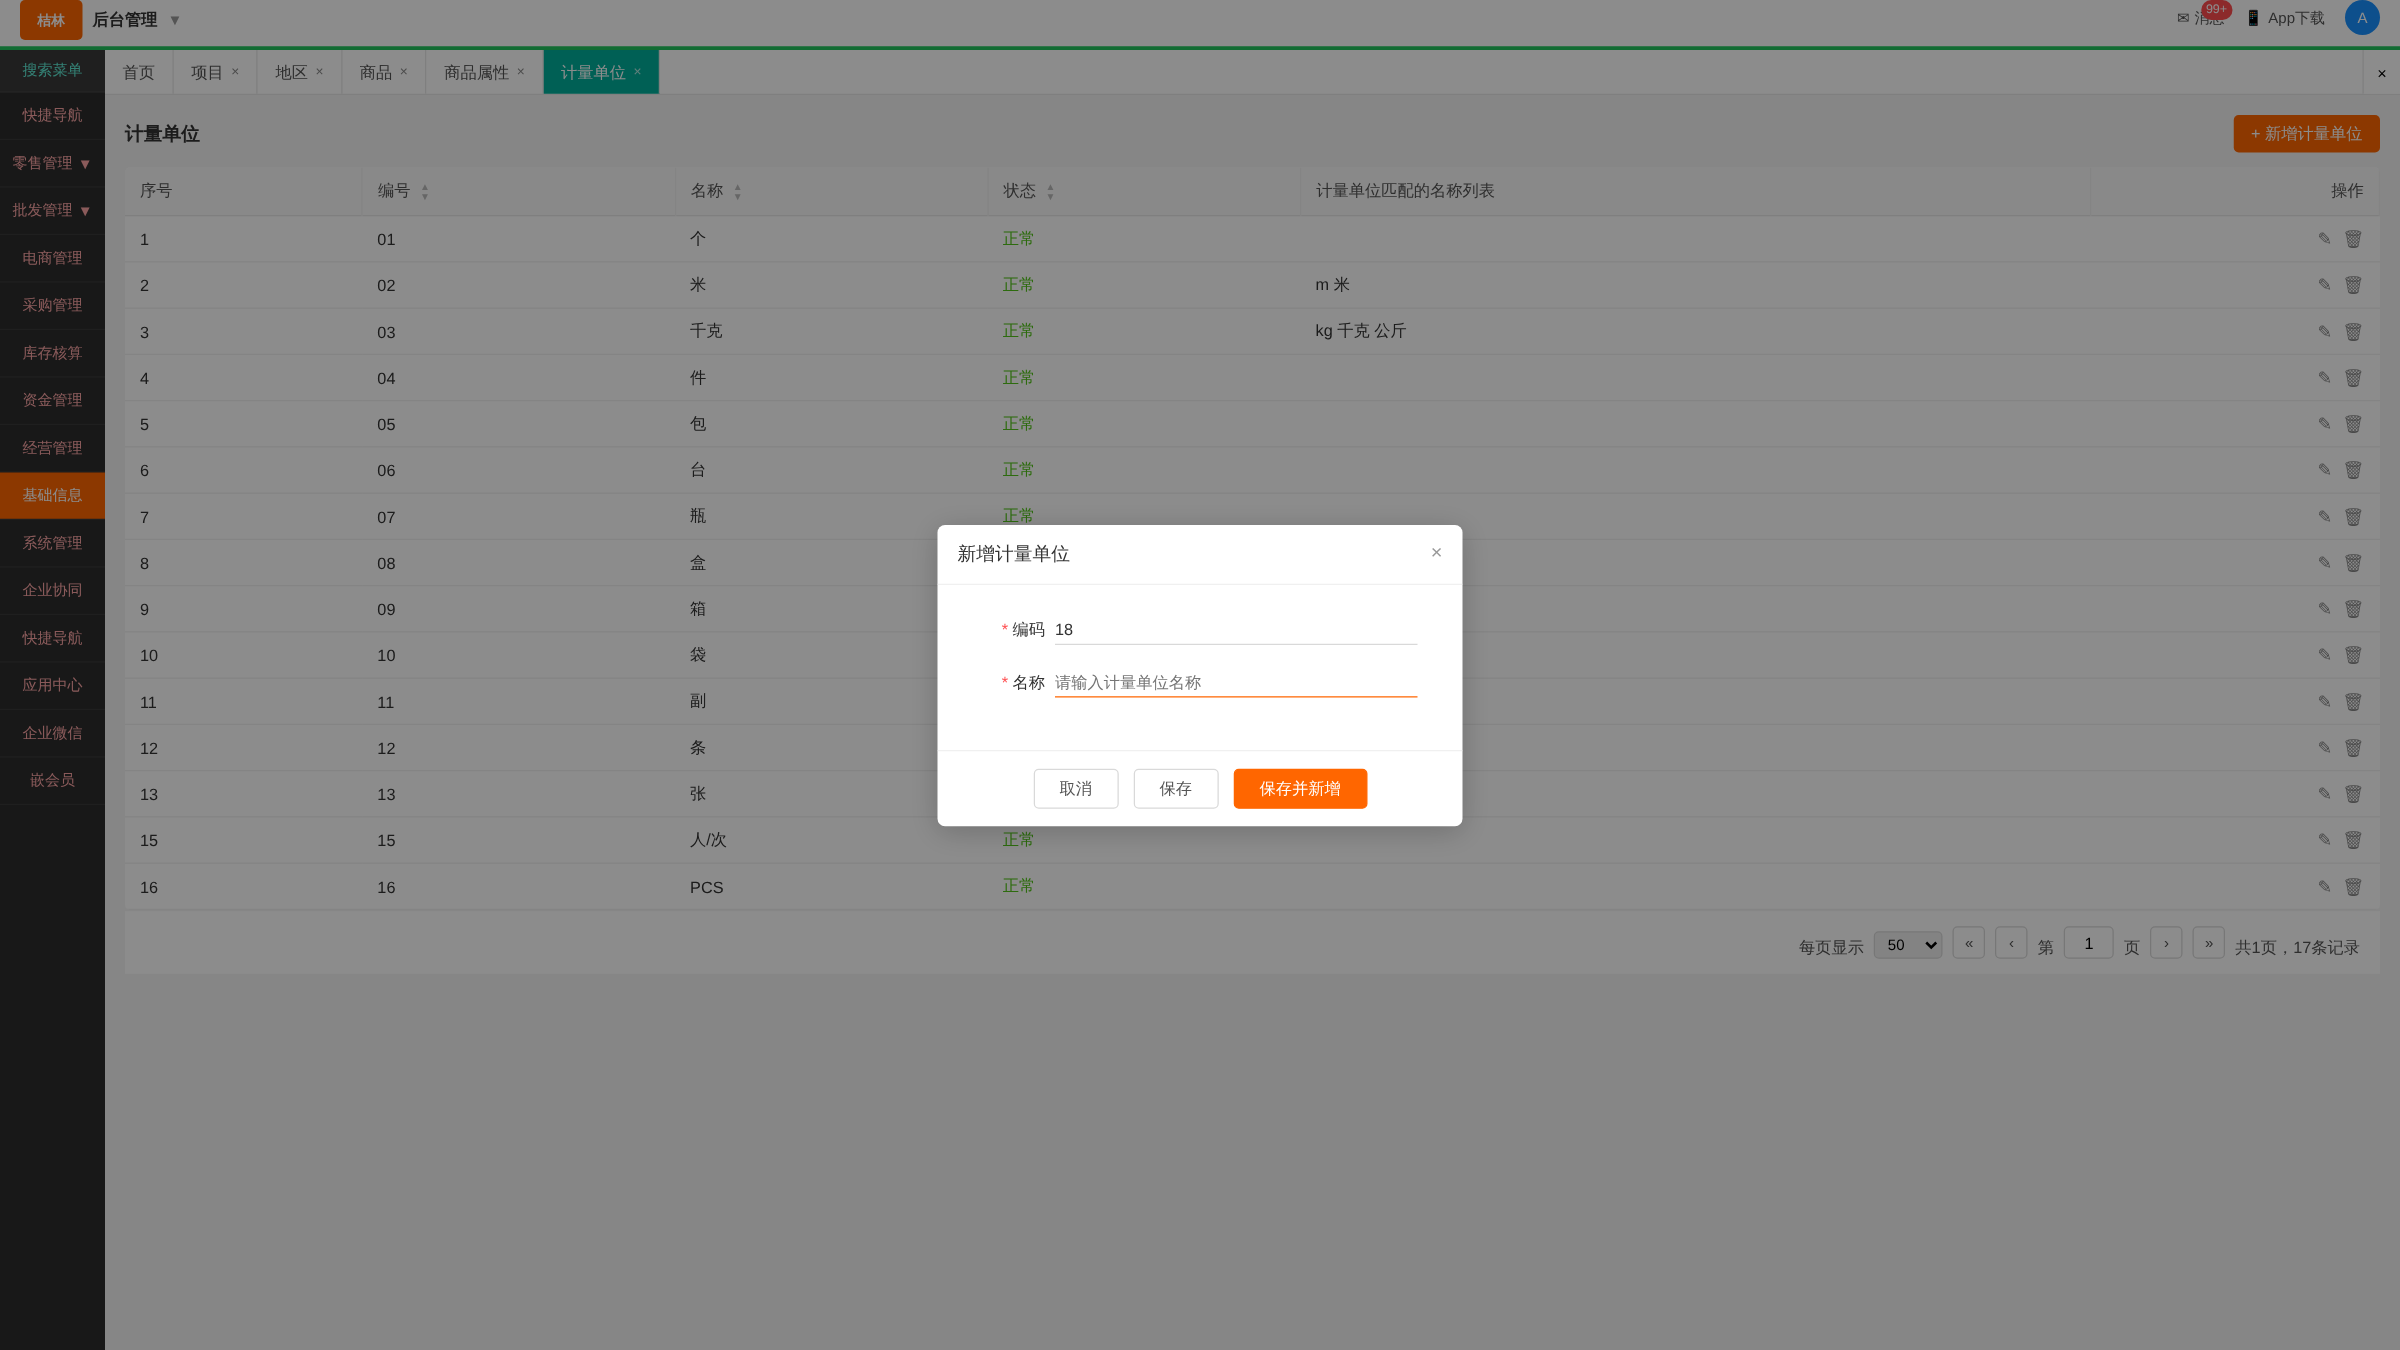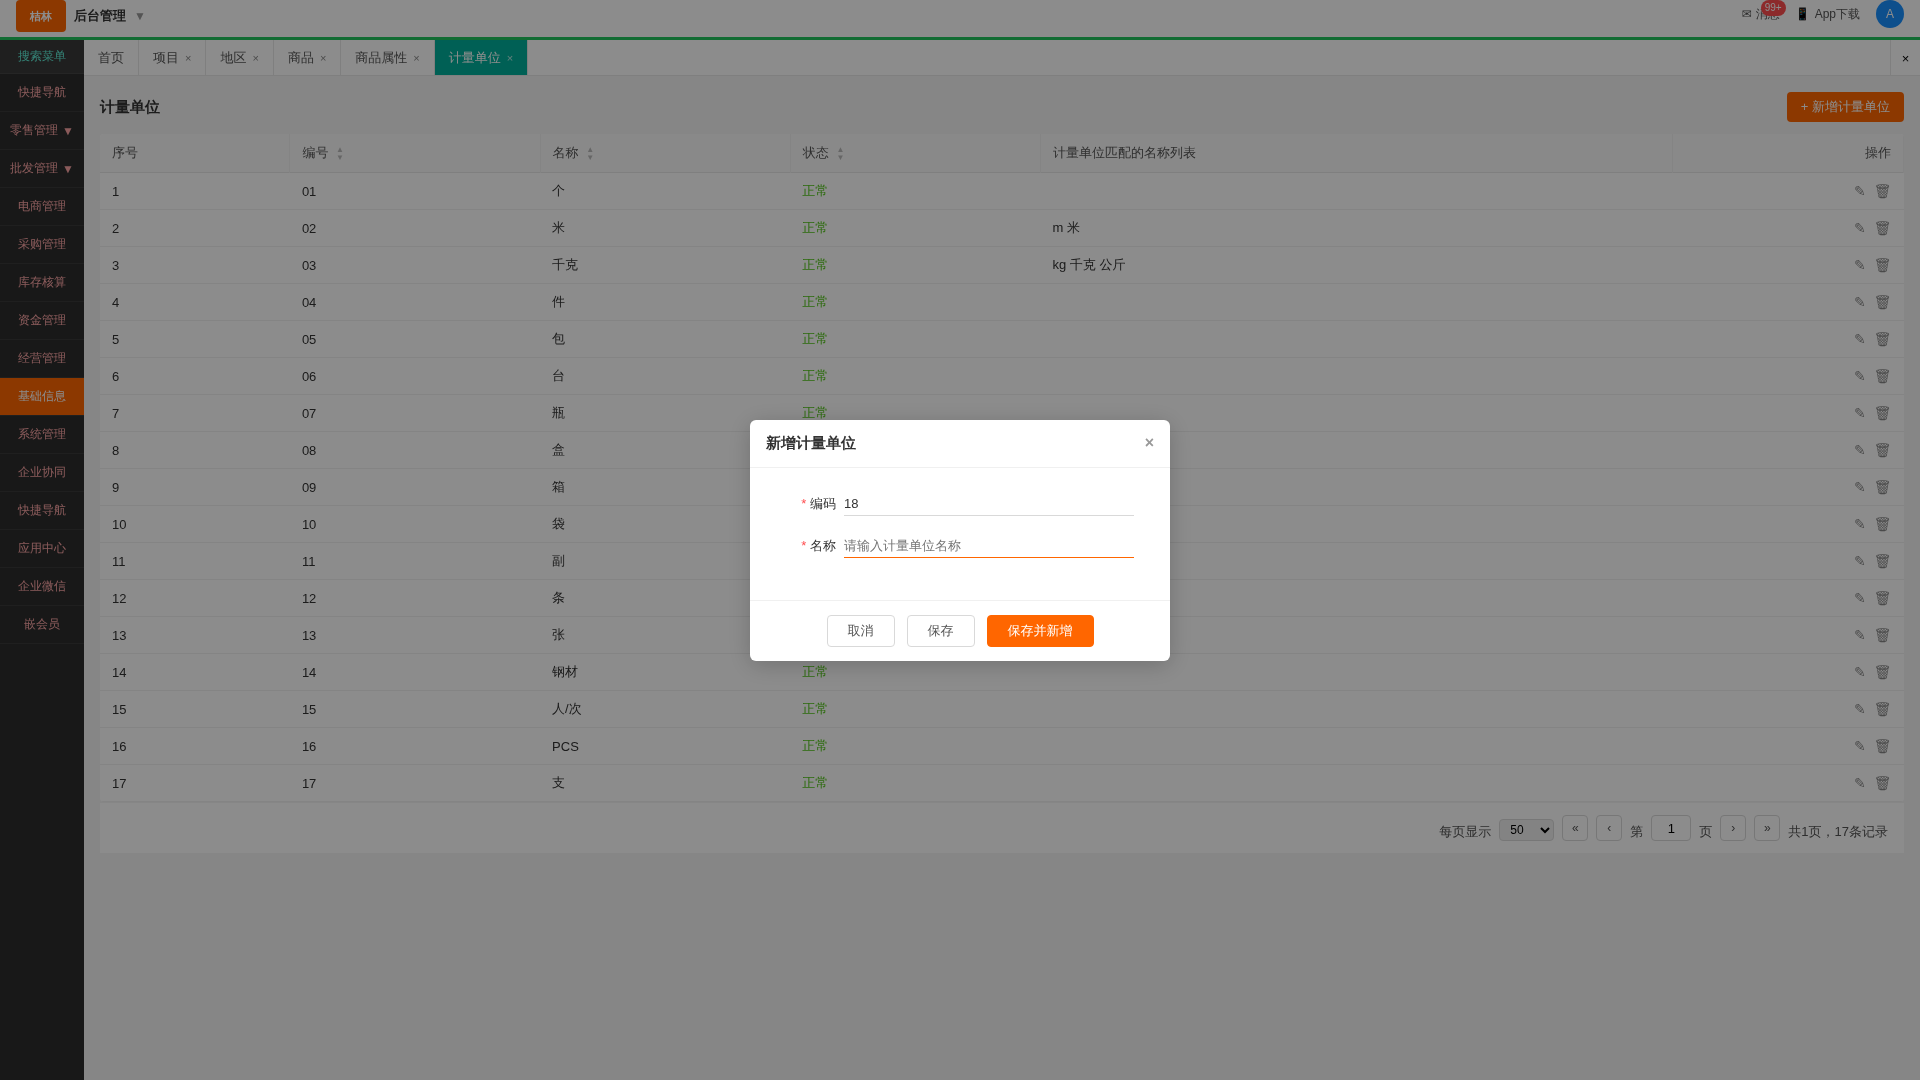--- a/index.html
+++ b/index.html
@@ -215,21 +215,21 @@
       box-shadow: 0 4px 24px rgba(0,0,0,0.2);
       overflow: hidden;
     }
     .modal-header {
       padding: 14px 16px;
       border-bottom: 1px solid #f0f0f0;
       display: flex;
       align-items: center;
       justify-content: space-between;
       font-size: 15px;
-      font-weight: bold;
+      font-weight: normal;
       color: #333;
     }
     .modal-close {
       cursor: pointer;
       color: #999;
       font-size: 16px;
     }
     .modal-body {
       padding: 24px 36px;
     }
@@ -625,62 +625,36 @@
       <td><span class="status-normal">正常</span></td>
       <td></td>
       <td style="text-align:right">
         <div class="action-icons" style="justify-content:flex-end">
           <span class="action-icon">✎</span>
           <span class="action-icon">🗑</span>
         </div>
       </td>
     </tr>
           <tr>
-      <td>14</td>
-      <td>14</td>
-      <td>钢材</td>
-      <td><span class="status-normal">正常</span></td>
-      <td></td>
-      <td style="text-align:right">
-        <div class="action-icons" style="justify-content:flex-end">
-          <span class="action-icon">✎</span>
-          <span class="action-icon">🗑</span>
-        </div>
-      </td>
-    </tr>
-          <tr>
       <td>15</td>
       <td>15</td>
       <td>人/次</td>
       <td><span class="status-normal">正常</span></td>
       <td></td>
       <td style="text-align:right">
         <div class="action-icons" style="justify-content:flex-end">
           <span class="action-icon">✎</span>
           <span class="action-icon">🗑</span>
         </div>
       </td>
     </tr>
           <tr>
       <td>16</td>
       <td>16</td>
       <td>PCS</td>
-      <td><span class="status-normal">正常</span></td>
-      <td></td>
-      <td style="text-align:right">
-        <div class="action-icons" style="justify-content:flex-end">
-          <span class="action-icon">✎</span>
-          <span class="action-icon">🗑</span>
-        </div>
-      </td>
-    </tr>
-          <tr>
-      <td>17</td>
-      <td>17</td>
-      <td>支</td>
       <td><span class="status-normal">正常</span></td>
       <td></td>
       <td style="text-align:right">
         <div class="action-icons" style="justify-content:flex-end">
           <span class="action-icon">✎</span>
           <span class="action-icon">🗑</span>
         </div>
       </td>
     </tr>
         </tbody>

